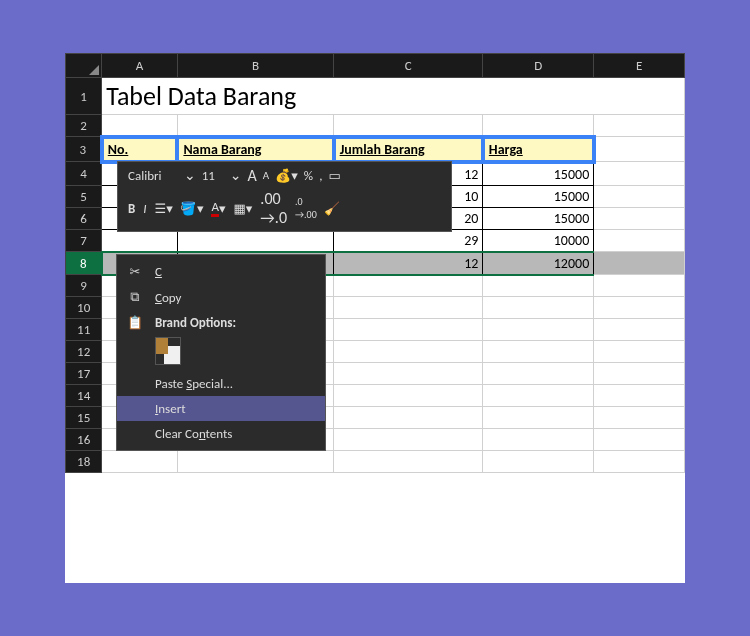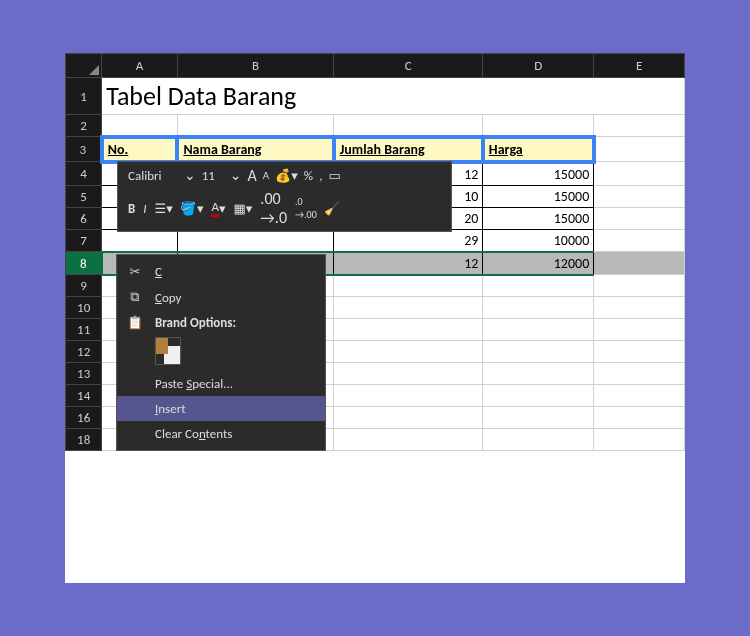--- a/index.html
+++ b/index.html
@@ -270,29 +270,37 @@
         </tr>
     <tr>
           <th class="row-header">12</th>
           <td class="cell"></td>
           <td class="cell"></td>
           <td class="cell"></td>
           <td class="cell"></td>
           <td class="cell"></td>
         </tr>
     <tr>
-          <th class="row-header">13</th>
+          <th class="row-header">17</th>
           <td class="cell"></td>
           <td class="cell"></td>
           <td class="cell"></td>
           <td class="cell"></td>
           <td class="cell"></td>
         </tr>
     <tr>
           <th class="row-header">14</th>
+          <td class="cell"></td>
+          <td class="cell"></td>
+          <td class="cell"></td>
+          <td class="cell"></td>
+          <td class="cell"></td>
+        </tr>
+    <tr>
+          <th class="row-header">15</th>
           <td class="cell"></td>
           <td class="cell"></td>
           <td class="cell"></td>
           <td class="cell"></td>
           <td class="cell"></td>
         </tr>
     <tr>
           <th class="row-header">16</th>
           <td class="cell"></td>
           <td class="cell"></td>

